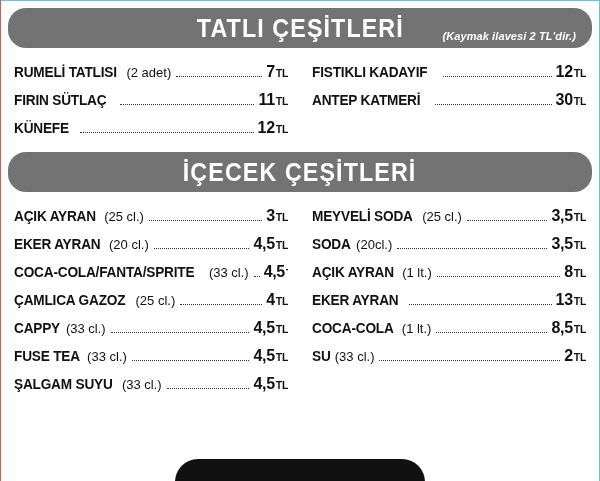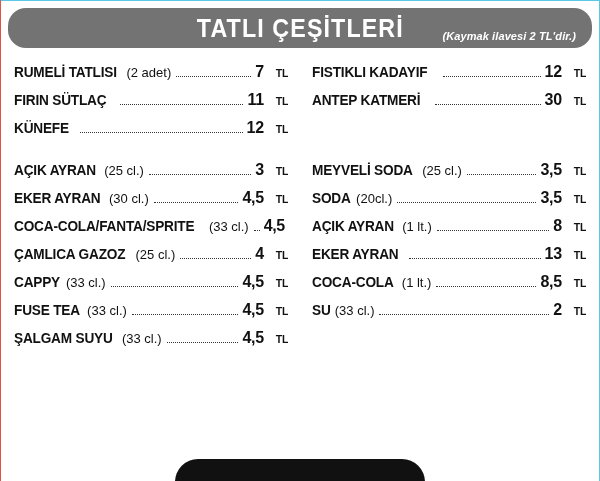--- a/index.html
+++ b/index.html
@@ -127,21 +127,21 @@
     flex: 0 0 auto;
     font-family: "Liberation Sans", sans-serif;
     font-weight: bold;
     font-size: 16px;
     color: #111111;
     letter-spacing: -0.3px;
   }
   .row .price .cur {
     font-size: 10.5px;
     font-weight: bold;
-    margin-left: 12px;
+    margin-left: 1px;
   }
 
   .spacer-a { height: 10px; }
 
   .bottom-shape {
     position: absolute;
     left: 50%;
     transform: translateX(-50%);
     bottom: -24px;
     width: 250px;
@@ -206,33 +206,37 @@
             <span class="price"><span>30</span><span class="cur">TL</span></span>
           </div>
 
         </div>
       </div>
     </div>
 
     <div class="spacer-a"></div>
 
     <div class="section">
+      <div class="section-header">
+        <span class="title">İÇECEK ÇEŞİTLERİ</span>
+        <span class="note"></span>
+      </div>
       <div class="cols">
         <div class="col left">
 
           <div class="row">
             <span class="name">AÇIK AYRAN</span>
             <span class="qty">(25 cl.)</span>
             <span class="dots"></span>
             <span class="price"><span>3</span><span class="cur">TL</span></span>
           </div>
 
           <div class="row">
             <span class="name">EKER AYRAN</span>
-            <span class="qty">(30 cl.)</span>
+            <span class="qty">(20 cl.)</span>
             <span class="dots"></span>
             <span class="price"><span>4,5</span><span class="cur">TL</span></span>
           </div>
 
           <div class="row">
             <span class="name">COCA-COLA/FANTA/SPRITE</span>
             <span class="qty">(33 cl.)</span>
             <span class="dots"></span>
             <span class="price"><span>4,5</span><span class="cur">TL</span></span>
           </div>

